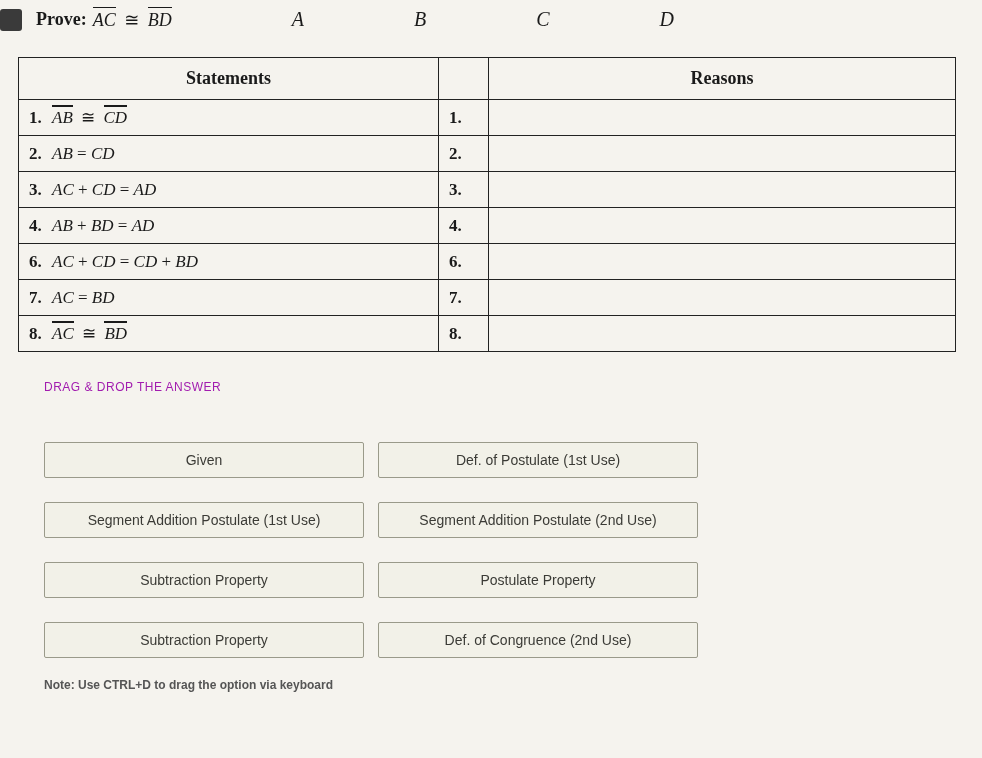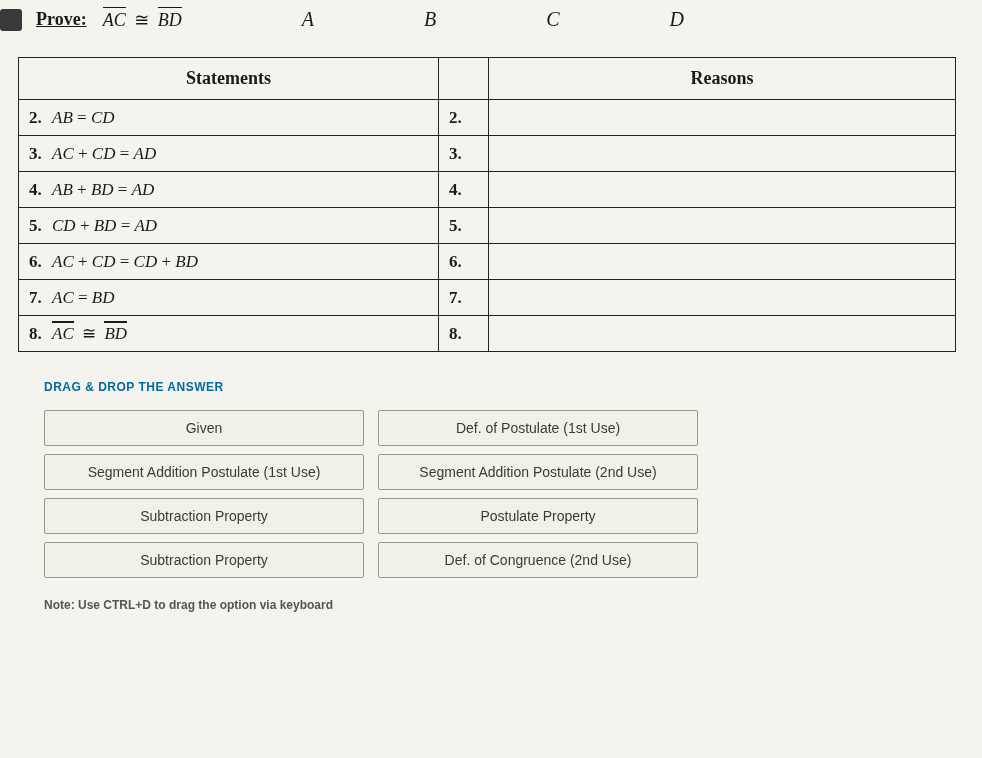--- a/index.html
+++ b/index.html
@@ -21,22 +21,21 @@
   }
   .corner-square {
     width: 22px;
     height: 22px;
     background: #3a3a3a;
     border-radius: 3px;
     margin-right: 14px;
   }
   .prove-label {
     font-weight: bold;
-    margin-right: 16px;
-    text-decoration: underline;
+    margin-right: 6px;
   }
   .segment {
     position: relative;
     display: inline-block;
     font-style: italic;
   }
   .segment::before {
     content: '';
     position: absolute;
     top: -3px;
@@ -76,24 +75,24 @@
   .col-reason { }
   .stmt-num { font-weight: bold; margin-right: 6px; }
   .it { font-style: italic; }
 
   .dd-section {
     margin: 28px 20px 0 44px;
   }
   .dd-title {
     font-family: Arial, sans-serif;
     font-size: 12px;
-    font-weight: bold;
+    font-weight: normal;
     letter-spacing: 0.5px;
-    color: #0369a1;
-    margin-bottom: 16px;
+    color: #a21caf;
+    margin-bottom: 32px;
   }
   .options-wrap {
     display: flex;
     gap: 14px;
   }
   .options-col {
     display: flex;
     flex-direction: column;
     gap: 8px;
     width: 320px;
@@ -101,20 +100,21 @@
   .option-tile {
     border: 1px solid #9a9a8a;
     background: #f2f1e8;
     padding: 9px 8px;
     text-align: center;
     font-family: Arial, sans-serif;
     font-size: 14px;
     color: #3b3b36;
     border-radius: 2px;
     cursor: grab;
+    margin-top: 16px;
   }
   .note-text {
     font-family: Arial, sans-serif;
     font-size: 12px;
     color: #555;
     margin-top: 20px;
     font-weight: bold;
   }
 </style>
 </head>
@@ -139,37 +139,37 @@
 <table class="proof-table">
   <thead>
     <tr>
       <th class="col-stmt">Statements</th>
       <th class="col-num"></th>
       <th class="col-reason">Reasons</th>
     </tr>
   </thead>
   <tbody id="proof-body">
       <tr>
+        <td class="col-stmt"><span class="stmt-num">1.</span> <span class="segment">AB</span> <span class="cong">≅</span> <span class="segment">CD</span></td>
+        <td class="col-num">1.</td>
+        <td class="col-reason"></td>
+      </tr>
+      <tr>
         <td class="col-stmt"><span class="stmt-num">2.</span> <span class="it">AB</span> = <span class="it">CD</span></td>
         <td class="col-num">2.</td>
         <td class="col-reason"></td>
       </tr>
       <tr>
         <td class="col-stmt"><span class="stmt-num">3.</span> <span class="it">AC</span> + <span class="it">CD</span> = <span class="it">AD</span></td>
         <td class="col-num">3.</td>
         <td class="col-reason"></td>
       </tr>
       <tr>
         <td class="col-stmt"><span class="stmt-num">4.</span> <span class="it">AB</span> + <span class="it">BD</span> = <span class="it">AD</span></td>
         <td class="col-num">4.</td>
-        <td class="col-reason"></td>
-      </tr>
-      <tr>
-        <td class="col-stmt"><span class="stmt-num">5.</span> <span class="it">CD</span> + <span class="it">BD</span> = <span class="it">AD</span></td>
-        <td class="col-num">5.</td>
         <td class="col-reason"></td>
       </tr>
       <tr>
         <td class="col-stmt"><span class="stmt-num">6.</span> <span class="it">AC</span> + <span class="it">CD</span> = <span class="it">CD</span> + <span class="it">BD</span></td>
         <td class="col-num">6.</td>
         <td class="col-reason"></td>
       </tr>
       <tr>
         <td class="col-stmt"><span class="stmt-num">7.</span> <span class="it">AC</span> = <span class="it">BD</span></td>
         <td class="col-num">7.</td>

